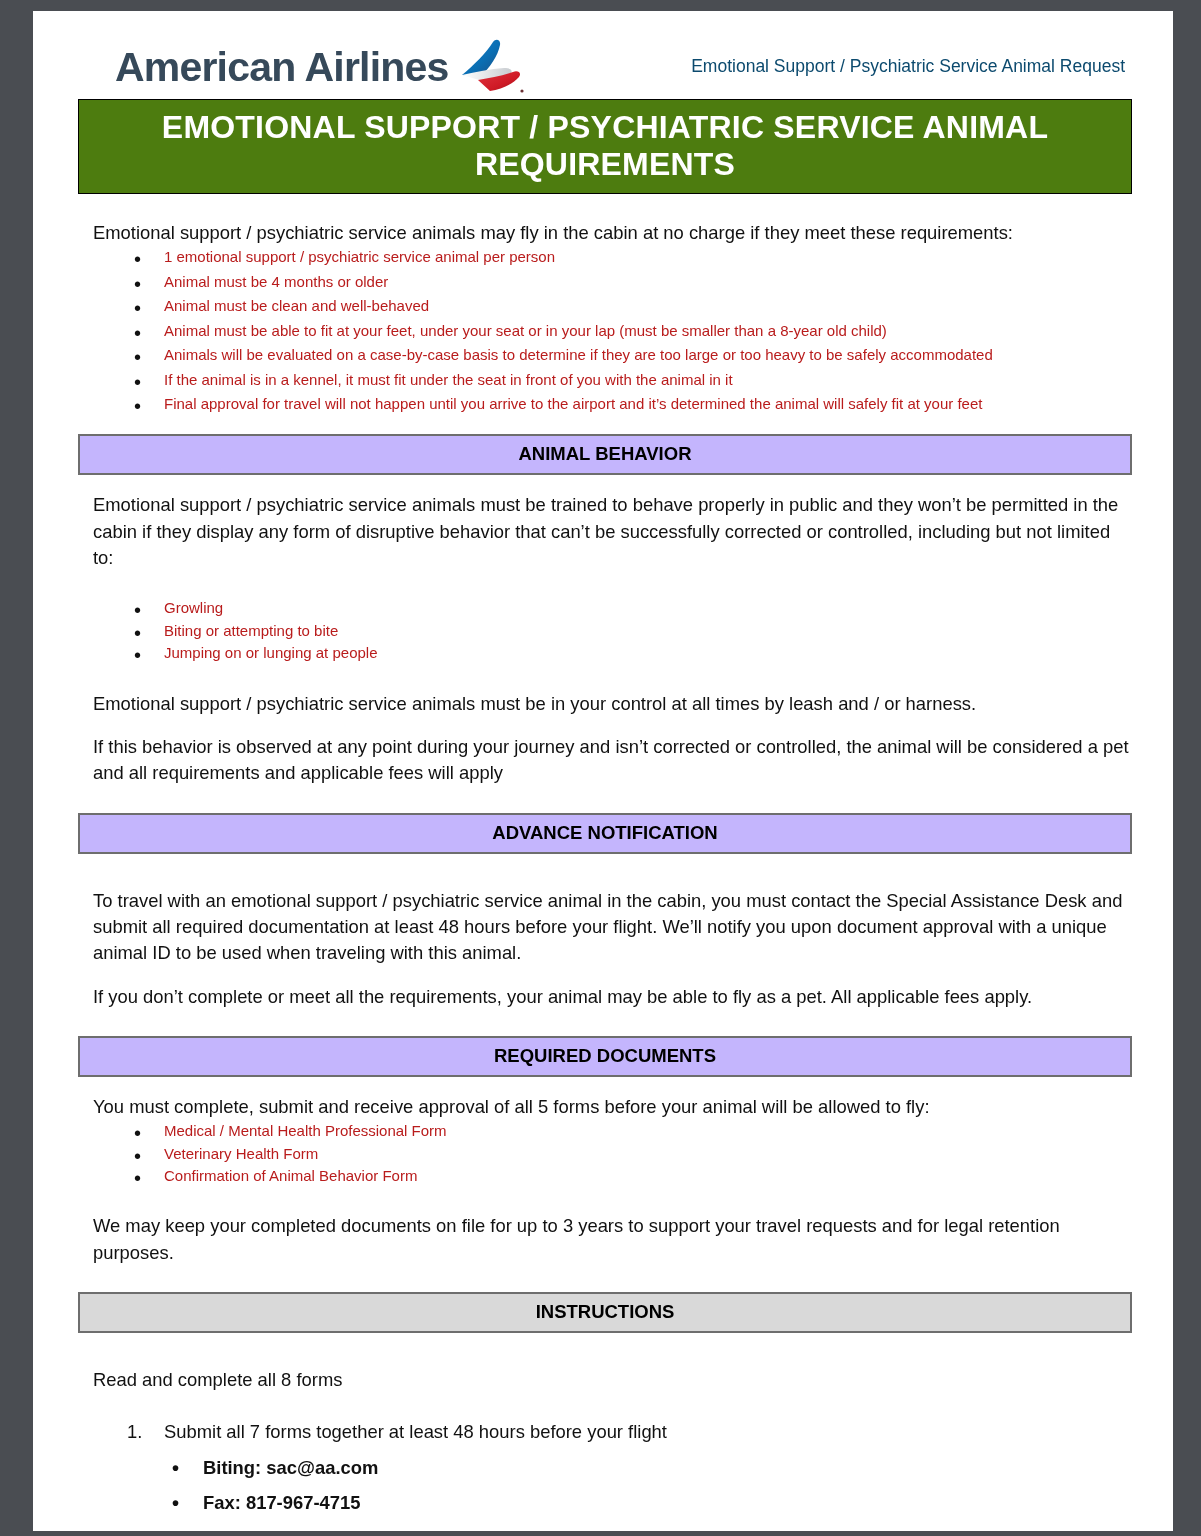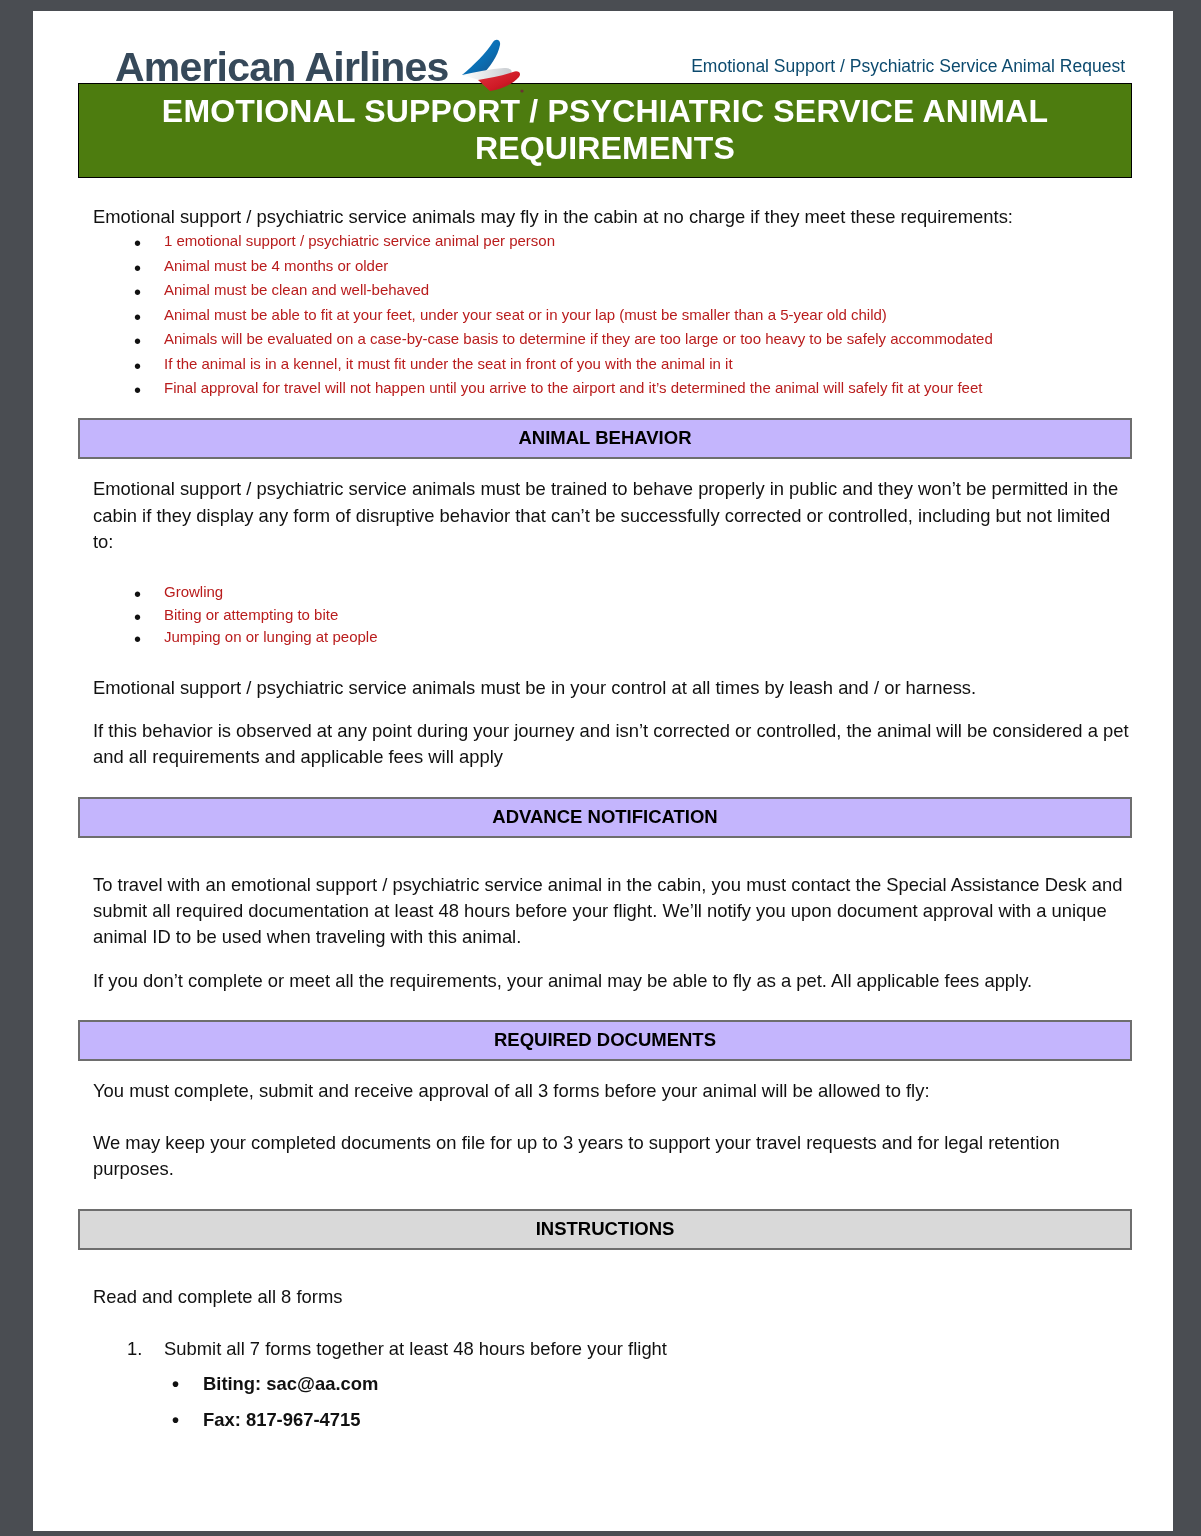--- a/index.html
+++ b/index.html
@@ -22,21 +22,21 @@
     width: 1140px;
     height: 1520px;
     background: #ffffff;
     box-sizing: border-box;
     overflow: hidden;
   }
 
   
   .doc-header {
     position: relative;
-    height: 72px;
+    height: 88px;
   }
   .logo {
     position: absolute;
     left: 82px;
     top: 28px;
     display: flex;
     align-items: center;
   }
   .logo-text {
     font-size: 41px;
@@ -208,21 +208,21 @@
   <div class="band band-black">EMOTIONAL SUPPORT / PSYCHIATRIC SERVICE ANIMAL REQUIREMENTS</div>
 
   <div class="gap-l"></div>
 
   <div class="content">
     <p class="para">Emotional support / psychiatric service animals may fly in the cabin at no charge if they meet these requirements:</p>
     <ul class="bullets">
       <li>1 emotional support / psychiatric service animal per person</li>
       <li>Animal must be 4 months or older</li>
       <li>Animal must be clean and well-behaved</li>
-      <li>Animal must be able to fit at your feet, under your seat or in your lap (must be smaller than a 5-year old child)</li>
+      <li>Animal must be able to fit at your feet, under your seat or in your lap (must be smaller than a 8-year old child)</li>
       <li>Animals will be evaluated on a case-by-case basis to determine if they are too large or too heavy to be safely accommodated</li>
       <li>If the animal is in a kennel, it must fit under the seat in front of you with the animal in it</li>
       <li>Final approval for travel will not happen until you arrive to the airport and it’s determined the animal will safely fit at your feet</li>
     </ul>
   </div>
 
   <div class="gap-m"></div>
 
   <div class="band band-gray">ANIMAL BEHAVIOR</div>
   <div class="gap-m"></div>
@@ -248,21 +248,26 @@
     <p class="para">To travel with an emotional support / psychiatric service animal in the cabin, you must contact the Special Assistance Desk and submit all required documentation at least 48 hours before your flight. We’ll notify you upon document approval with a unique animal ID to be used when traveling with this animal.</p>
     <div class="gap-m"></div>
     <p class="para">If you don’t complete or meet all the requirements, your animal may be able to fly as a pet. All applicable fees apply.</p>
   </div>
 
   <div class="gap-l"></div>
 
   <div class="band band-gray">REQUIRED DOCUMENTS</div>
   <div class="gap-m"></div>
   <div class="content">
-    <p class="para">You must complete, submit and receive approval of all 3 forms before your animal will be allowed to fly:</p>
+    <p class="para">You must complete, submit and receive approval of all 5 forms before your animal will be allowed to fly:</p>
+    <ul class="bullets tight">
+      <li>Medical / Mental Health Professional Form</li>
+      <li>Veterinary Health Form</li>
+      <li class="accent-link">Confirmation of Animal Behavior Form</li>
+    </ul>
     <div class="gap-l"></div>
     <p class="para">We may keep your completed documents on file for up to 3 years to support your travel requests and for legal retention purposes.</p>
   </div>
 
   <div class="gap-l"></div>
 
   <div class="band band-gray light">INSTRUCTIONS</div>
   <div class="gap-xl"></div>
   <div class="content">
     <p class="para">Read and complete all 8 forms</p>

